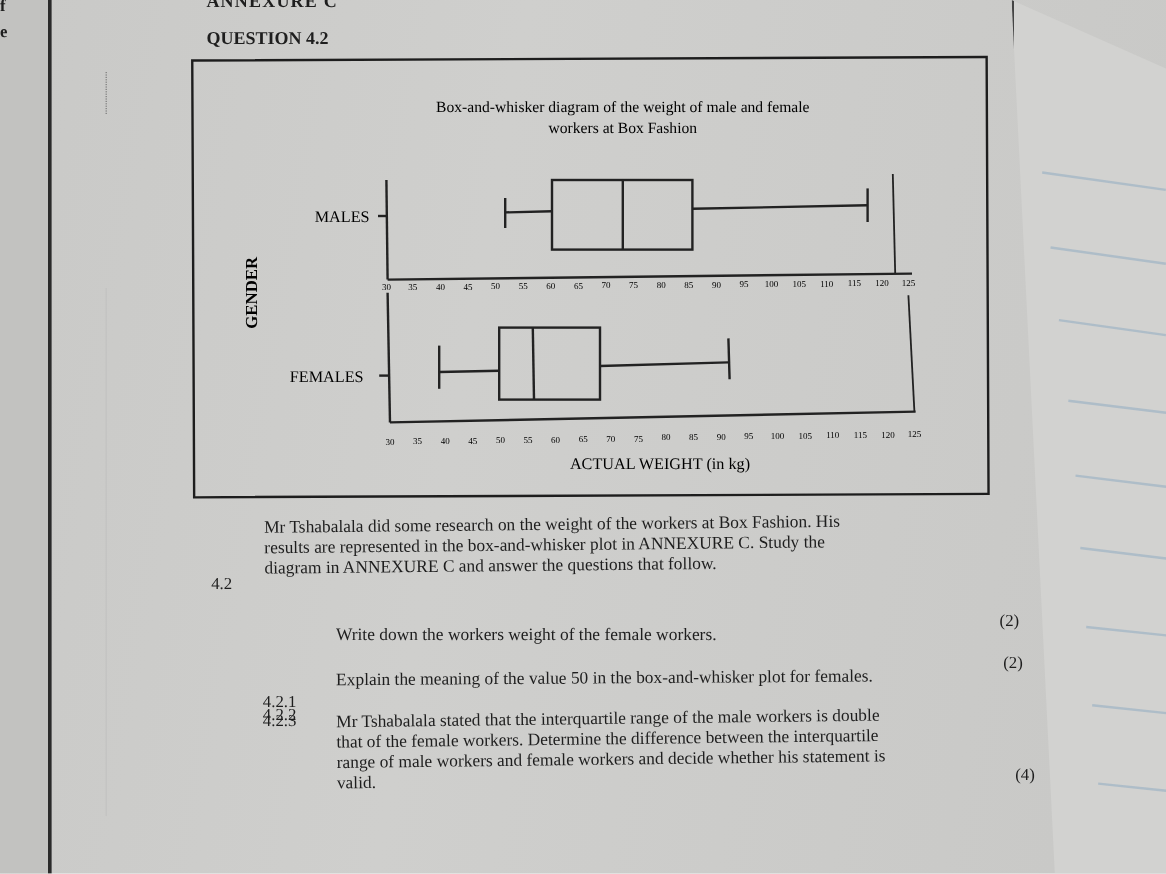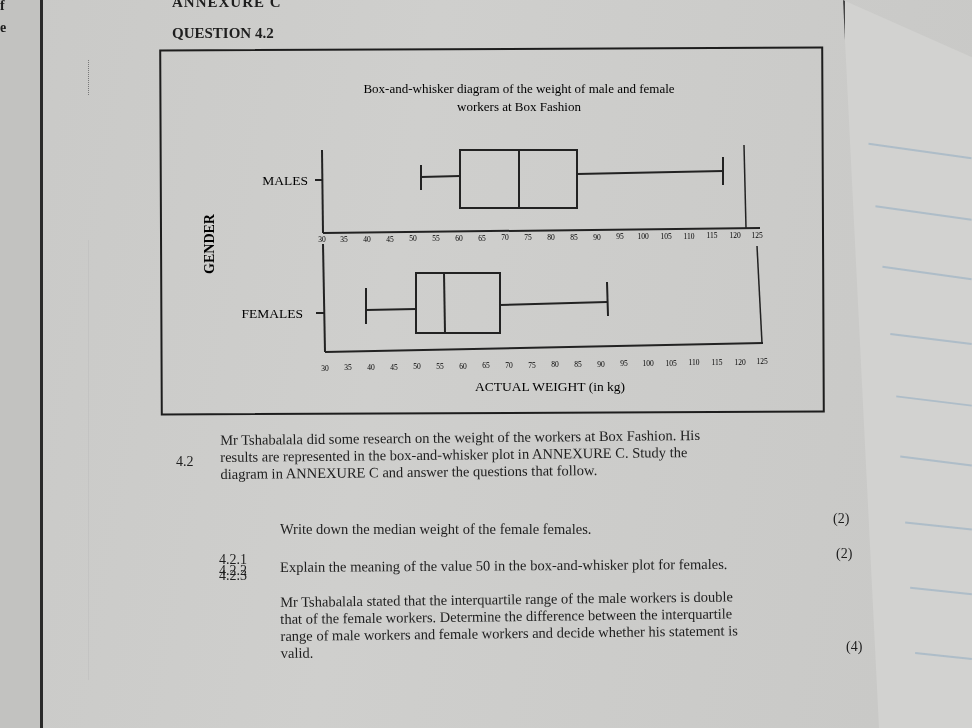--- a/index.html
+++ b/index.html
@@ -24,21 +24,21 @@
   .page-header { position:absolute; font-weight:bold; font-size:15px; }
   .annex { left:172px; top:-6px; letter-spacing:1px; }
   .qhead { left:172px; top:25px; }
   .chart-frame {
     position:absolute; left:160px; top:48px; width:660px; height:362px;
     border:2px solid #1d1d1d; transform:rotate(-0.25deg);
   }
   svg text { font-family: "Liberation Serif", "DejaVu Serif", serif; }
   .q-text { position:absolute; font-size:14.5px; line-height:17px; }
   .marks { position:absolute; font-size:14px; }
-  .num { position:absolute; font-size:14px; }
+  .num { position:absolute; font-size:14px;margin-top:26px; }
 </style>
 </head>
 <body>
 
 <div class="left-edge">
   <span class="frag" style="top:-2px">f</span>
   <span class="frag" style="top:20px">e</span>
 </div>
 <div style="position:absolute;left:88px;top:60px;width:1px;height:35px;border-left:1px dotted #777"></div>
 <div style="position:absolute;left:88px;top:240px;width:1px;height:440px;border-left:1px solid #bbb;opacity:.5"></div>
@@ -145,21 +145,21 @@
 </svg>
 
 <div class="num" style="left:176px;top:454px">4.2</div>
 <div class="q-text" style="left:220px;top:432px;width:560px;transform:rotate(-0.6deg);transform-origin:left top">
   <div>Mr Tshabalala did some research on the weight of the workers at Box Fashion. His</div>
   <div>results are represented in the box-and-whisker plot in ANNEXURE C. Study the</div>
   <div>diagram in ANNEXURE C and answer the questions that follow.</div>
 </div>
 
 <div class="num" style="left:219px;top:552px">4.2.1</div>
-<div class="q-text" style="left:280px;top:521px">Write down the median weight of the female females.</div>
+<div class="q-text" style="left:280px;top:521px">Write down the workers weight of the female workers.</div>
 <div class="marks" style="left:833px;top:511px">(2)</div>
 
 <div class="num" style="left:219px;top:563px">4.2.2</div>
 <div class="q-text" style="left:280px;top:559px;transform:rotate(-0.4deg);transform-origin:left top">Explain the meaning of the value 50 in the box-and-whisker plot for females.</div>
 <div class="marks" style="left:836px;top:546px">(2)</div>
 
 <div class="num" style="left:219px;top:568px">4.2.3</div>
 <div class="q-text" style="left:280px;top:594px;width:540px;transform:rotate(-0.7deg);transform-origin:left top">
   <div>Mr Tshabalala stated that the interquartile range of the male workers is double</div>
   <div>that of the female workers. Determine the difference between the interquartile</div>

